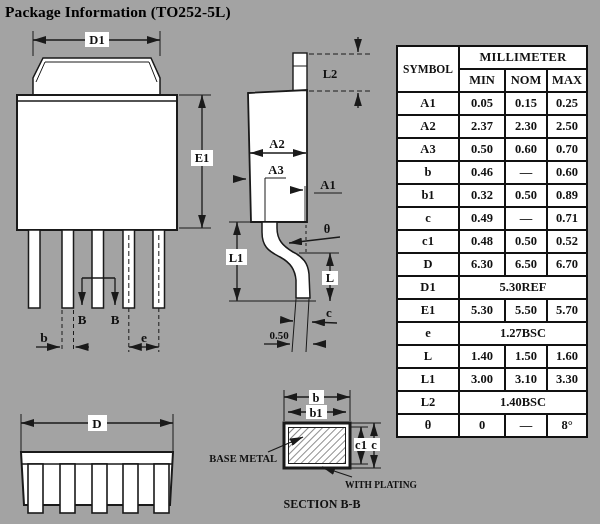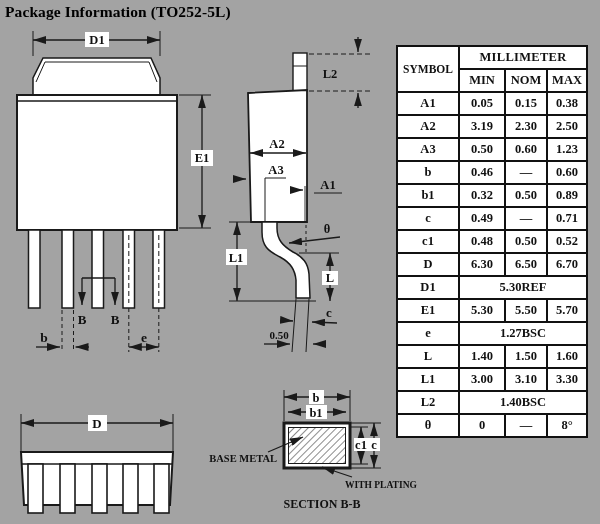--- a/index.html
+++ b/index.html
@@ -240,33 +240,33 @@
     </tr>
     <tr>
       <th>MIN</th>
       <th>NOM</th>
       <th>MAX</th>
     </tr>
     <tr>
       <td>A1</td>
       <td>0.05</td>
       <td>0.15</td>
-      <td>0.38</td>
+      <td>0.25</td>
     </tr>
     <tr>
       <td>A2</td>
-      <td>3.19</td>
+      <td>2.37</td>
       <td>2.30</td>
       <td>2.50</td>
     </tr>
     <tr>
       <td>A3</td>
       <td>0.50</td>
       <td>0.60</td>
-      <td>1.23</td>
+      <td>0.70</td>
     </tr>
     <tr>
       <td>b</td>
       <td>0.46</td>
       <td>—</td>
       <td>0.60</td>
     </tr>
     <tr>
       <td>b1</td>
       <td>0.32</td>

